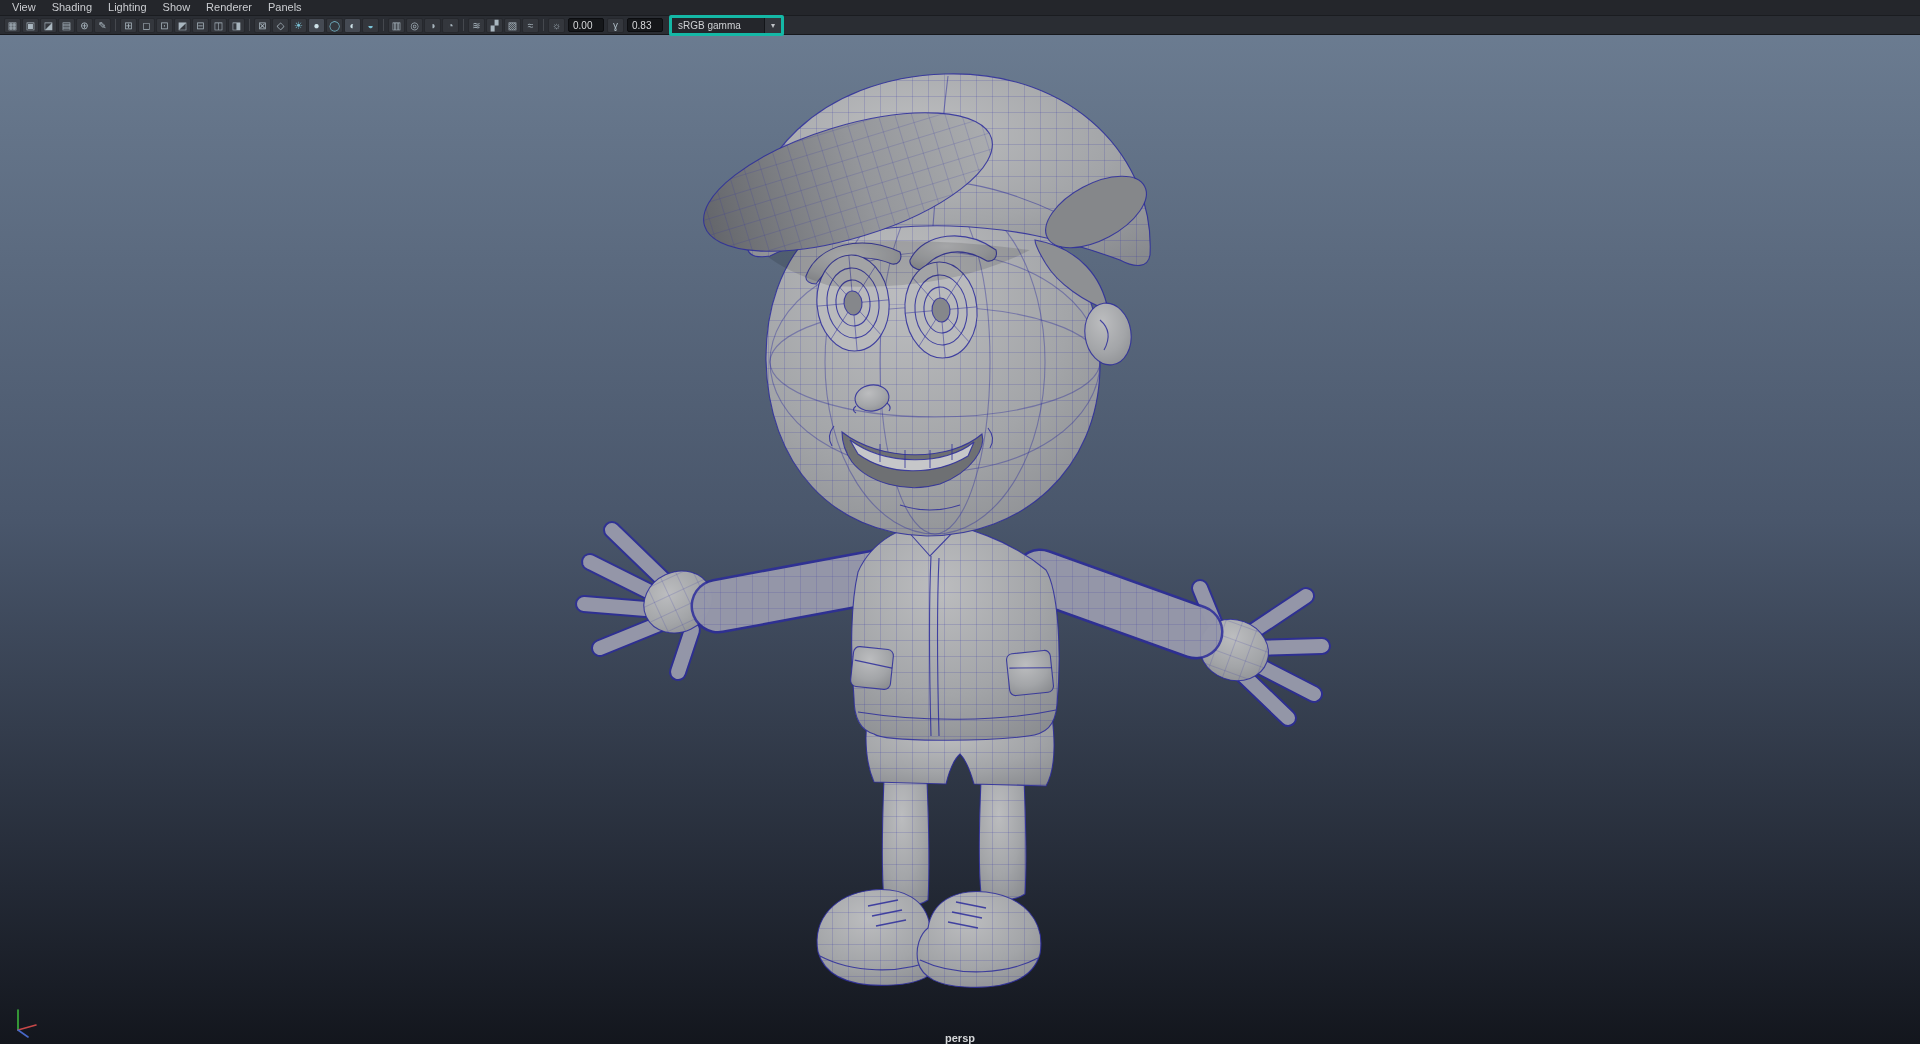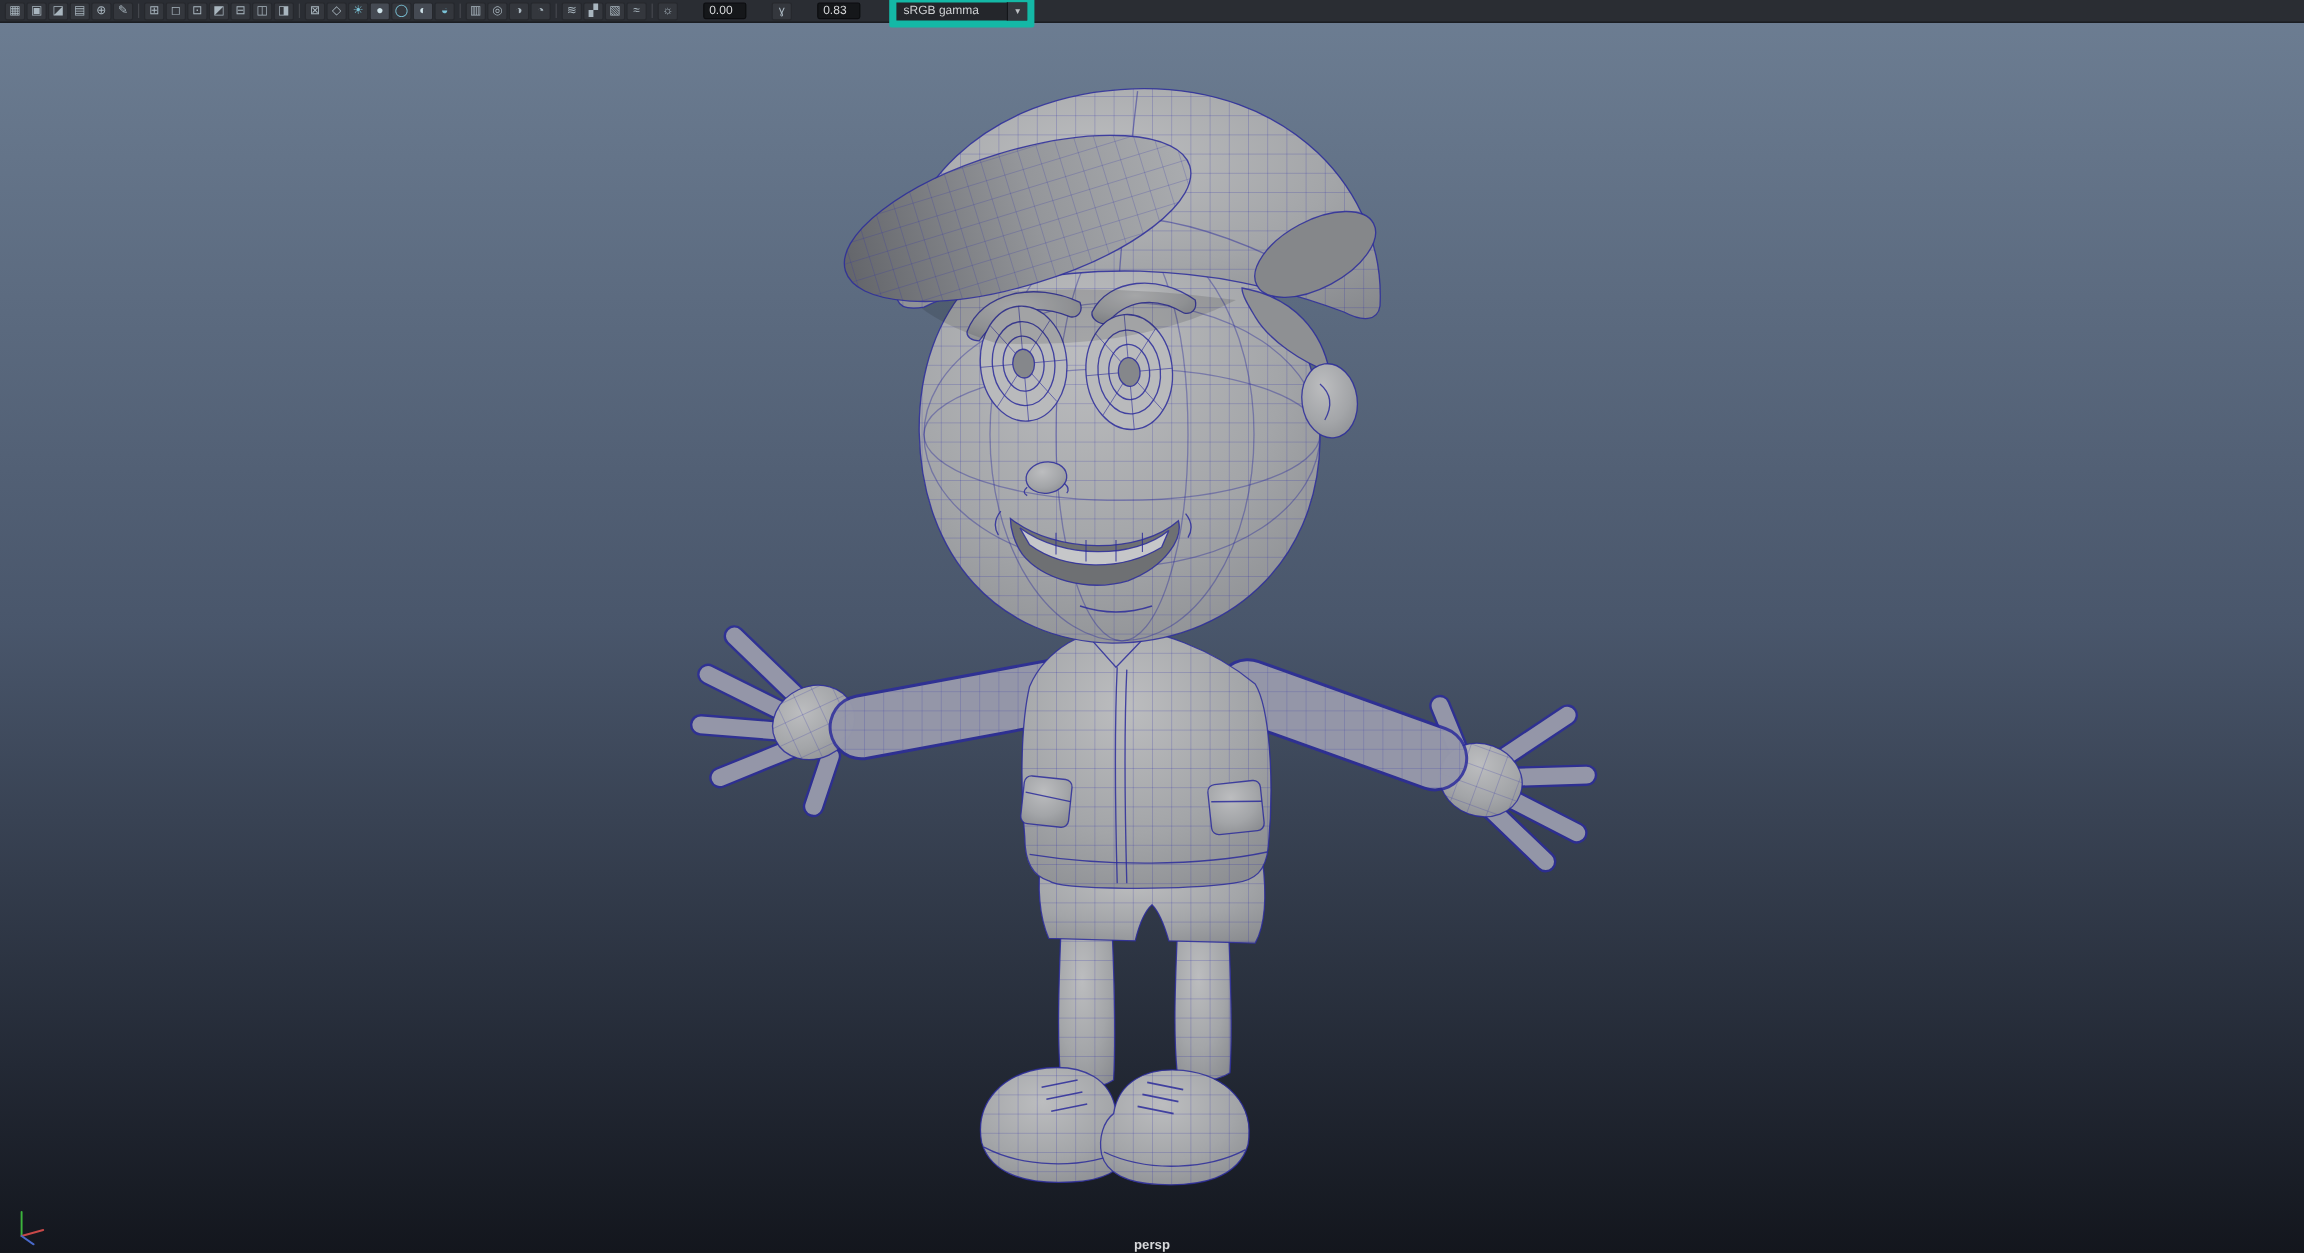--- a/index.html
+++ b/index.html
@@ -20,23 +20,23 @@
   .toolbar{height:18px;background:#2a2d33;border-bottom:1px solid #16181c;
     display:flex;align-items:center;padding:0 4px;gap:1px;}
   .tbtn{width:17px;height:15px;font-size:10px;line-height:14px;text-align:center;
     color:#a9b6bf;background:#34373d;border:1px solid #26282d;border-radius:2px;
     box-sizing:border-box;overflow:hidden;flex:none;cursor:default;}
   .tbtn.teal{color:#7ac2d6;}
   .tbtn.active{background:#454a53;color:#cfe3ea;}
   .sep{width:1px;height:12px;background:#45484e;margin:0 3px;flex:none;}
   .field{width:36px;height:14px;background:#15171a;border:1px solid #0c0d10;color:#d8d9db;
     font-size:10px;line-height:13px;padding:0 4px;border-radius:2px;box-sizing:border-box;
-    margin:0 20px;flex:none;}
+    margin:0 2px;flex:none;}
   .dropdown{display:flex;align-items:center;height:15px;background:#24262b;
-    border:6px solid #14b8a6;border-radius:2px;margin-left:3px;flex:none;cursor:default;}
+    border:3px solid #14b8a6;border-radius:2px;margin-left:3px;flex:none;cursor:default;}
   .dd-label{font-size:10px;color:#cfd1d4;padding:0 6px;min-width:80px;line-height:13px;}
   .dd-arrow{width:16px;align-self:stretch;background:#34373d;color:#bfc2c6;font-size:8px;
     display:flex;align-items:center;justify-content:center;border-left:1px solid #131519;}
 </style>
 </head>
 <body>
 
 <div id="app">
 
   <div class="viewport">
@@ -239,20 +239,28 @@
         <line x1="10" y1="32" x2="10" y2="12" stroke="#3cb43c"></line>
         <line x1="10" y1="32" x2="28" y2="27" stroke="#c84848"></line>
         <line x1="10" y1="32" x2="20" y2="39" stroke="#4868c8"></line>
       </g>
     </svg>
 
     <div class="camera-label">persp</div>
   </div>
 
   <div class="chrome">
+    <div class="menubar">
+      <span class="menu-item">View</span>
+      <span class="menu-item">Shading</span>
+      <span class="menu-item">Lighting</span>
+      <span class="menu-item">Show</span>
+      <span class="menu-item">Renderer</span>
+      <span class="menu-item">Panels</span>
+    </div>
 
     <div class="toolbar">
       <span class="tbtn">▦</span>
       <span class="tbtn">▣</span>
       <span class="tbtn">◪</span>
       <span class="tbtn">▤</span>
       <span class="tbtn">⊕</span>
       <span class="tbtn">✎</span>
       <span class="sep"></span>
       <span class="tbtn">⊞</span>

